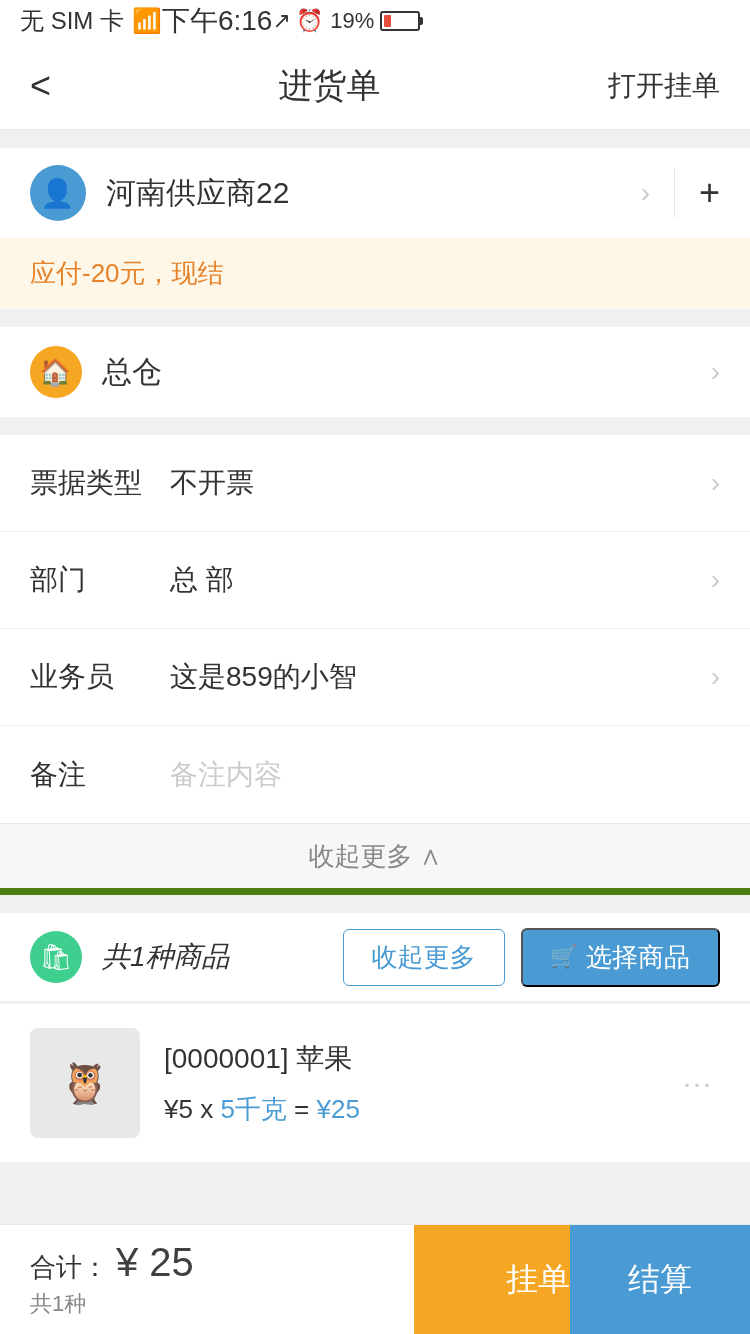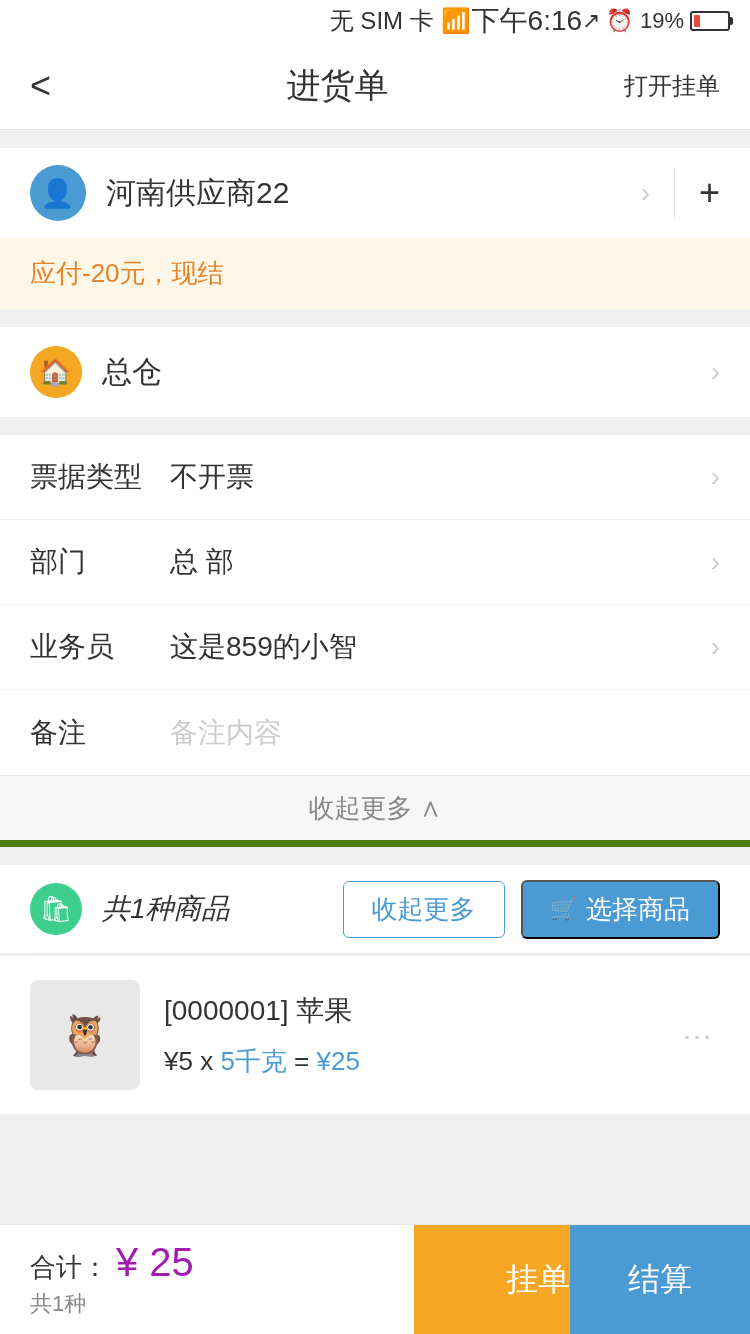--- a/index.html
+++ b/index.html
@@ -12,21 +12,21 @@
       font-size: 28px;
       color: #333;
     }
 
     
     .status-bar {
       background: #fff;
       height: 42px;
       display: flex;
       align-items: center;
-      justify-content: flex-end;
+      justify-content: flex-start;
       padding: 0 20px;
       font-size: 24px;
       color: #333;
     }
     .status-left { display: flex; align-items: center; gap: 8px; }
     .status-center { font-size: 28px; font-weight: 500; }
     .status-right { display: flex; align-items: center; gap: 6px; font-size: 22px; }
     .battery-icon {
       width: 40px; height: 20px; border: 2px solid #333; border-radius: 3px;
       position: relative; display: inline-flex; align-items: center; padding: 2px;
@@ -43,21 +43,21 @@
       background: #fff;
       height: 88px;
       display: flex;
       align-items: center;
       justify-content: space-between;
       padding: 0 30px;
       border-bottom: 1px solid #e5e5e5;
     }
     .nav-back { font-size: 36px; color: #333; }
     .nav-title { font-size: 34px; font-weight: 500; color: #333; }
-    .nav-action { font-size: 24px; color: #333; }
+    .nav-action { font-size: 28px; color: #333; }
 
     
     .section-gap { height: 18px; background: #f0f0f0; }
     .thin-divider { height: 1px; background: #e8e8e8; margin: 0 30px; }
 
     
     .supplier-row {
       background: #fff;
       display: flex;
       align-items: center;
@@ -96,21 +96,21 @@
       color: white; font-size: 26px; margin-right: 20px; flex-shrink: 0;
     }
     .warehouse-name { flex: 1; font-size: 30px; color: #333; }
 
     
     .form-section { background: #fff; }
     .form-row {
       display: flex;
       align-items: center;
       padding: 0 30px;
-      height: 85px;
+      height: 97px;
       border-bottom: 1px solid #f0f0f0;
     }
     .form-row:last-child { border-bottom: none; }
     .form-label { width: 140px; font-size: 28px; color: #333; flex-shrink: 0; }
     .form-value { flex: 1; font-size: 28px; color: #333; }
     .form-placeholder { flex: 1; font-size: 28px; color: #ccc; }
 
     
     .collapse-row {
       background: #f7f7f7;
@@ -184,21 +184,21 @@
     }
     .total-section {
       flex: 1;
       padding: 0 30px;
       display: flex;
       flex-direction: column;
       justify-content: flex-end;
     }
     .total-row { display: flex; align-items: baseline; gap: 8px; }
     .total-label { font-size: 26px; color: #333; }
-    .total-amount { font-size: 40px; color: #a21caf; font-weight: 500; }
+    .total-amount { font-size: 40px; color: #404040; font-weight: 500; }
     .total-count { font-size: 22px; color: #888; margin-top: 4px; }
     .btn-hangsingle {
       width: 156px; height: 110px;
       background: #f5a623; color: #fff;
       font-size: 32px; display: flex; align-items: center; justify-content: flex-end;
       flex-shrink: 0;
     }
     .btn-checkout {
       width: 180px; height: 110px;
       background: #4a9bd4; color: #fff;

